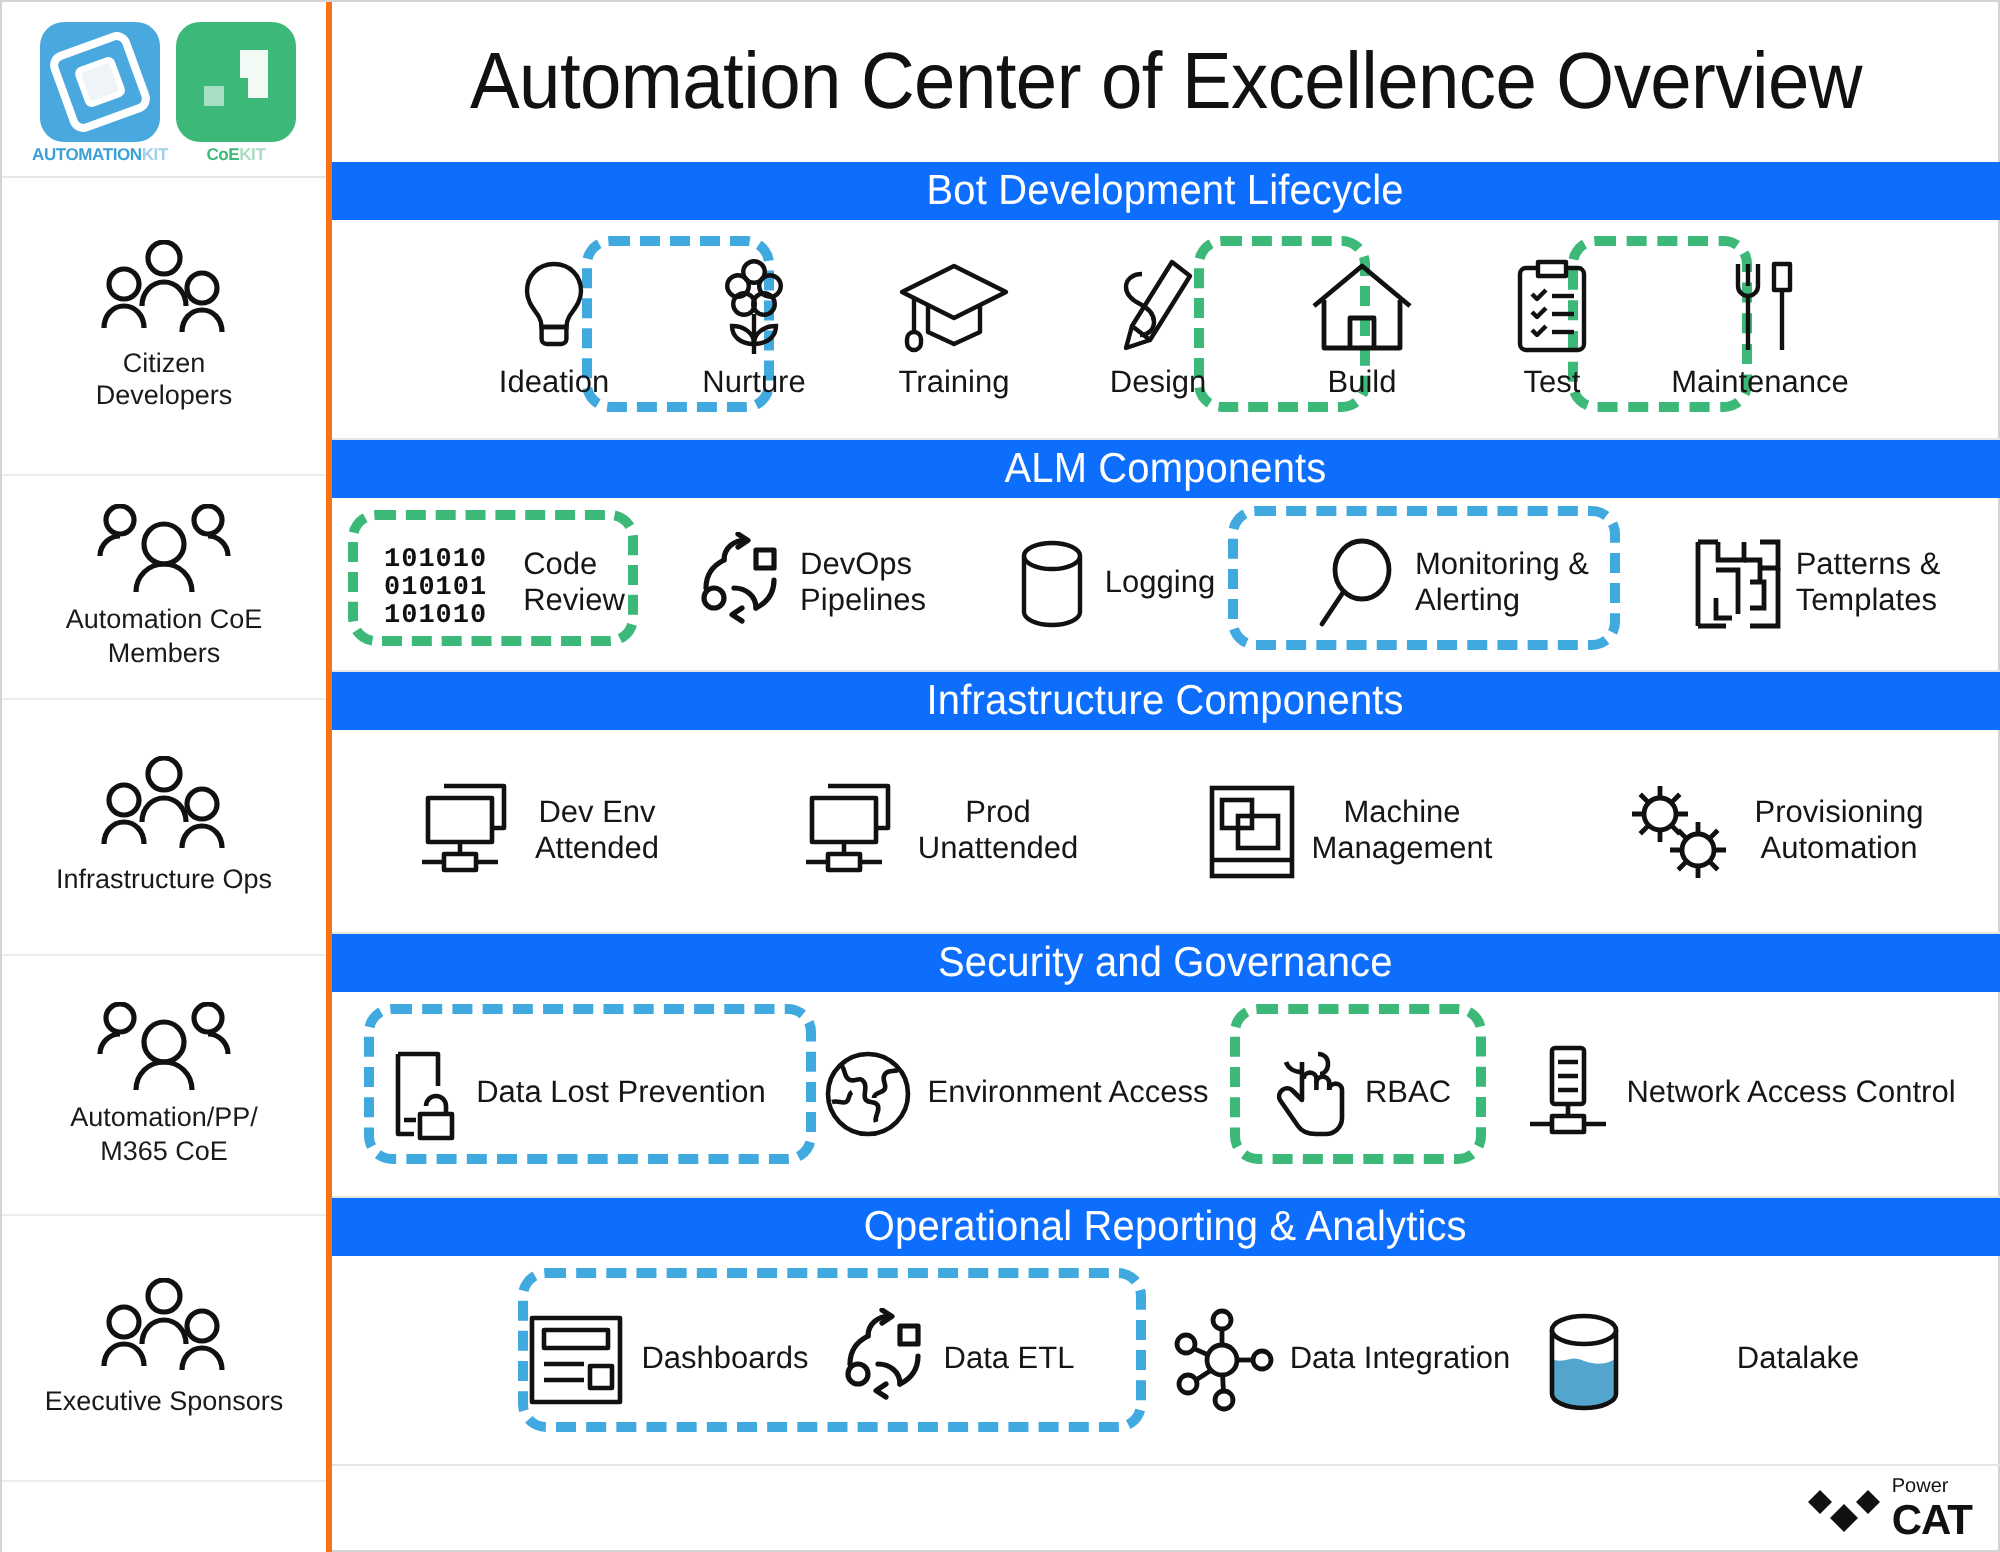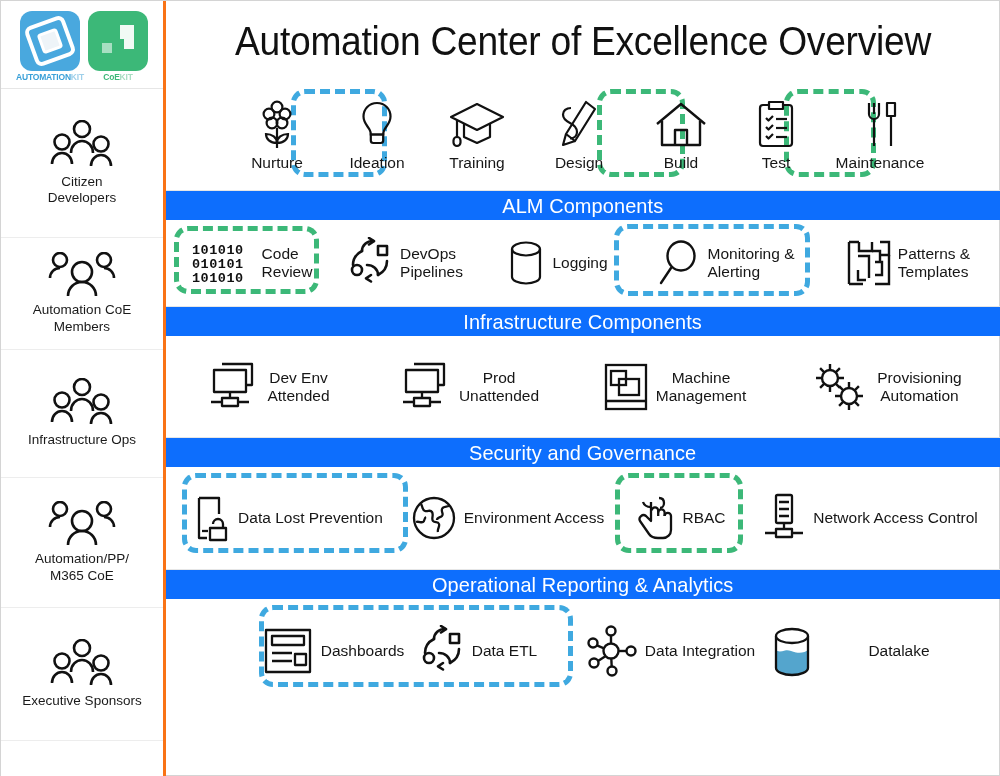--- a/index.html
+++ b/index.html
@@ -241,50 +241,53 @@
       </div>
     </div>
 
     <div class="sidebar-foot"></div>
   </div>
 
   <div class="main">
 
     <div class="title">Automation Center of Excellence Overview</div>
 
+    <div class="band">
+        <span>Bot Development Lifecycle</span>
+      </div>
     <div class="row r-bdl">
 
       <div class="hl blue" style="left:125px; top:8px; width:96px; height:88px;"></div>
       <div class="hl green" style="left:431px; top:8px; width:88px; height:88px;"></div>
       <div class="hl green" style="left:618px; top:8px; width:92px; height:88px;"></div>
+
+      <div class="item vert" style="width:100px;">
+        <div class="ico">
+          <svg width="40" height="52" viewBox="0 0 40 52" fill="none" stroke="#111" stroke-width="2.2">
+            <path d="M20 4c-8 0-13.5 6-13.5 13.5 0 6 4 9.5 6 13 1 1.8 1.3 3.5 1.3 5h12.4c0-1.5 .3-3.2 1.3-5 2-3.5 6-7 6-13C33.5 10 28 4 20 4z"></path>
+            <path d="M13.8 35.5h12.4v6a2.5 2.5 0 0 1-2.5 2.5h-7.4a2.5 2.5 0 0 1-2.5-2.5z"></path>
+          </svg>
+        </div>
+        <div class="lbl">Ideation</div>
+      </div>
 
       <div class="item vert" style="width:100px;">
         <div class="ico">
           <svg width="42" height="52" viewBox="0 0 42 52" fill="none" stroke="#111" stroke-width="2.2">
             <circle cx="21" cy="8" r="5.4"></circle>
               <circle cx="13" cy="15" r="5.4"></circle>
               <circle cx="29" cy="15" r="5.4"></circle>
             <circle cx="16" cy="24" r="5.4"></circle>
               <circle cx="26" cy="24" r="5.4"></circle>
             <path d="M21 29 v20"></path>
             <path d="M21 44c-7 0-11-4-11-9 6 0 11 3.5 11 9z"></path>
             <path d="M21 44c7 0 11-4 11-9-6 0-11 3.5-11 9z"></path>
           </svg>
         </div>
         <div class="lbl">Nurture</div>
-      </div>
-
-      <div class="item vert" style="width:100px;">
-        <div class="ico">
-          <svg width="40" height="52" viewBox="0 0 40 52" fill="none" stroke="#111" stroke-width="2.2">
-            <path d="M20 4c-8 0-13.5 6-13.5 13.5 0 6 4 9.5 6 13 1 1.8 1.3 3.5 1.3 5h12.4c0-1.5 .3-3.2 1.3-5 2-3.5 6-7 6-13C33.5 10 28 4 20 4z"></path>
-            <path d="M13.8 35.5h12.4v6a2.5 2.5 0 0 1-2.5 2.5h-7.4a2.5 2.5 0 0 1-2.5-2.5z"></path>
-          </svg>
-        </div>
-        <div class="lbl">Ideation</div>
       </div>
 
       <div class="item vert" style="width:100px;">
         <div class="ico">
           <svg width="58" height="52" viewBox="0 0 58 52" fill="none" stroke="#111" stroke-width="2.2" stroke-linejoin="round">
             <path d="M29 5 L55 18 L29 31 L3 18 Z"></path>
             <path d="M16 24.5 V38 L29 44 L42 38 V24.5"></path>
             <path d="M9 21 V38"></path>
             <rect x="5.5" y="38" width="7" height="9" rx="3.5"></rect>
           </svg>
@@ -620,15 +623,31 @@
           <svg width="42" height="54" viewBox="0 0 42 54" fill="none">
             <path d="M5 26 v18 c0 3.8 7.2 7 16 7s16-3.2 16-7V26 c-2 2-7 3.5-12 2.5 s-7-3-11-2 s-7 1.5-9-0.5z" fill="#54a5cd"></path>
             <path d="M5 12 v32c0 3.8 7.2 7 16 7s16-3.2 16-7V12" fill="none" stroke="#111" stroke-width="2.3"></path>
             <ellipse cx="21" cy="12" rx="16" ry="7" fill="#ffffff" stroke="#111" stroke-width="2.3"></ellipse>
           </svg>
         </div>
         <div class="lbl">Datalake</div>
       </div>
     </div>
 
+    <div class="footer">
+      <div class="pcat">
+        <div class="ico">
+          <svg width="36" height="28" viewBox="0 0 36 28" fill="#111">
+            <path d="M18 11 L25 18 L18 25 L11 18 Z"></path>
+            <path d="M6 4 L12 10 L6 16 L0 10 Z"></path>
+            <path d="M30 4 L36 10 L30 16 L24 10 Z"></path>
+            <path d="M11 18 L6 23 L11 28 L16 23 Z" opacity="0"></path>
+          </svg>
+        </div>
+        <div class="pcat-text">
+          <span class="p">Power</span>
+          <span class="c">CAT</span>
+        </div>
+      </div>
+    </div>
 
   </div>
 </div>
 
 </body></html>

